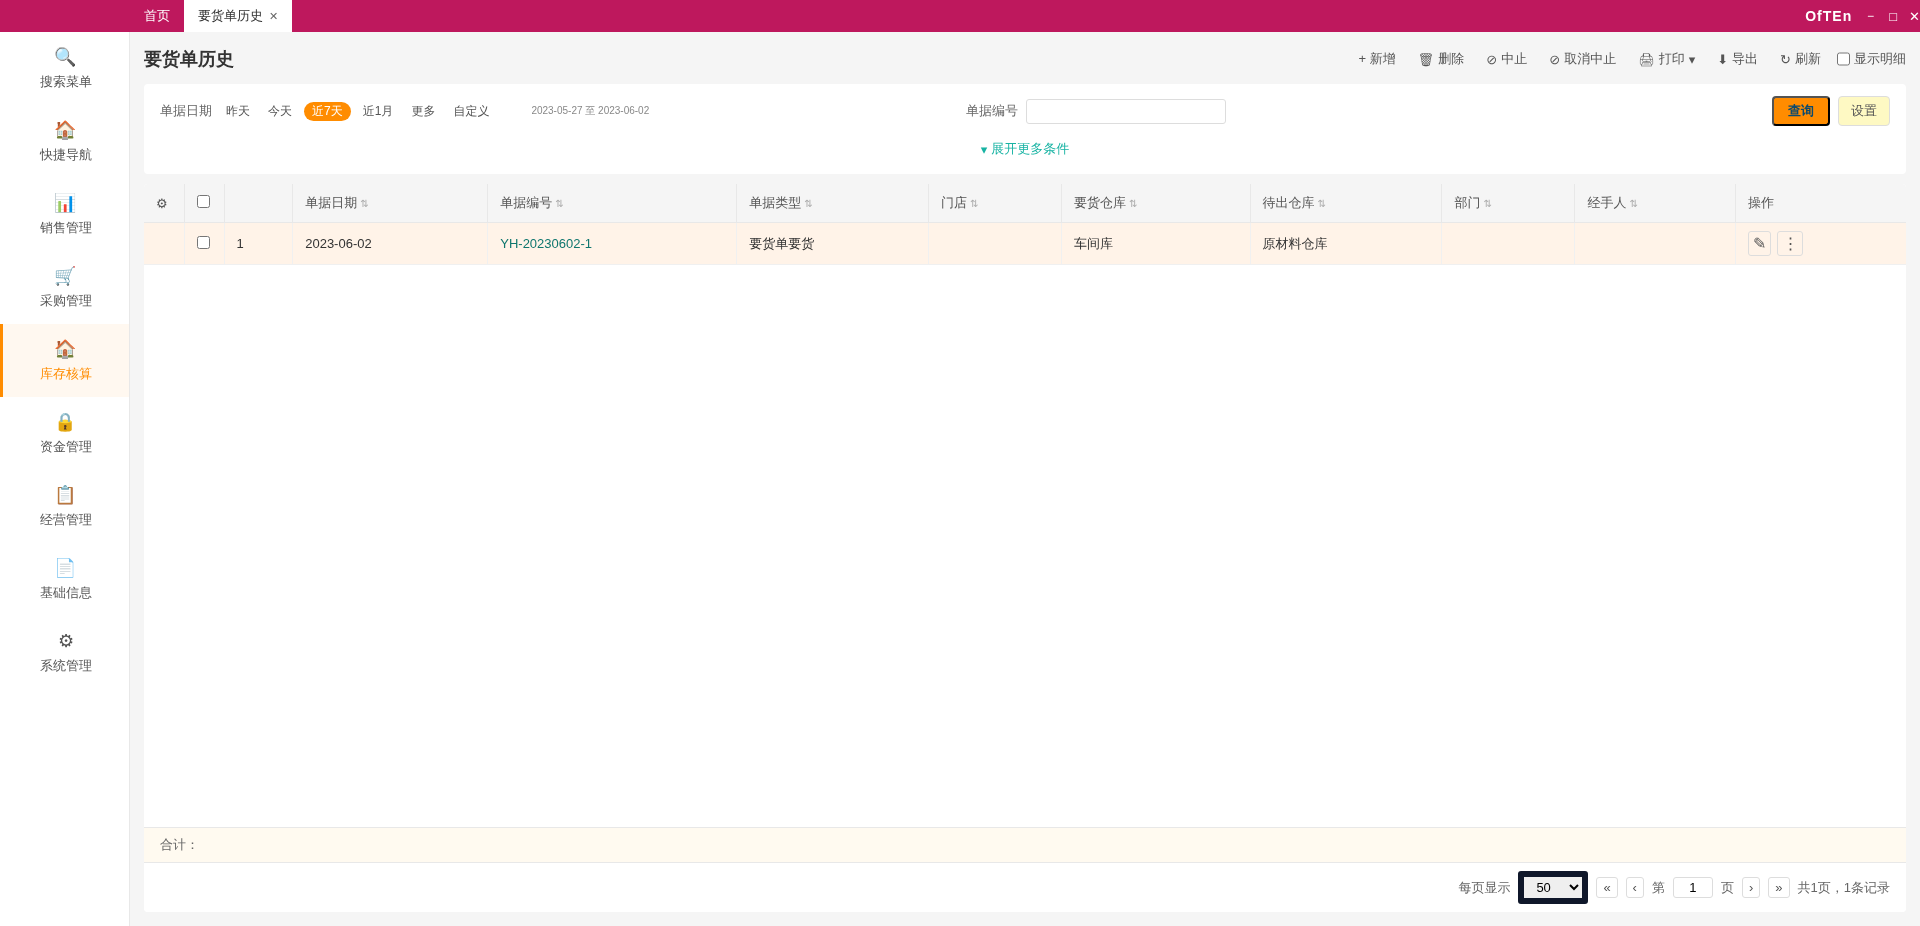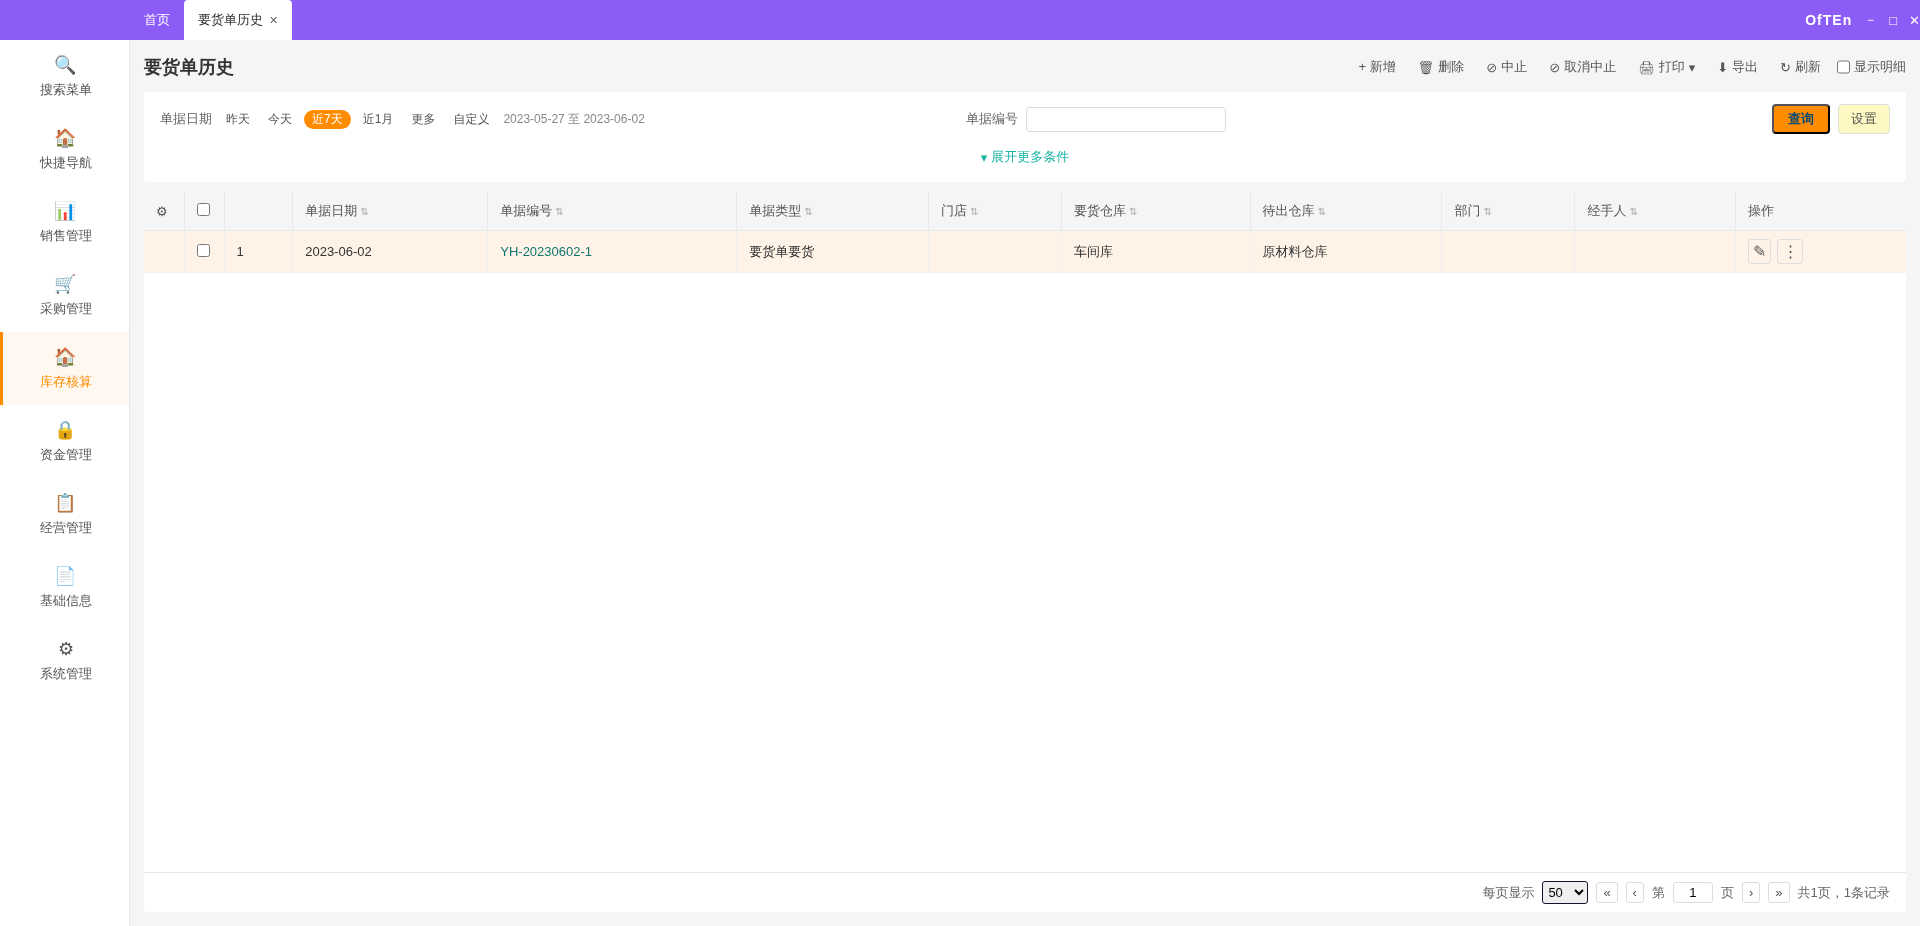--- a/index.html
+++ b/index.html
@@ -1,21 +1,21 @@
 <!DOCTYPE html>
 <html><head>
   <meta charset="utf-8">
   <style>
     * { box-sizing: border-box; margin: 0; padding: 0; font-family: 'Microsoft YaHei', Arial, sans-serif; font-size: 13px; }
     body { background: #f0f2f5; display: flex; flex-direction: column; height: 926px; overflow: hidden; }
 
     
     .top-bar {
-      background: #8b5cf6;
-      height: 40px;
+      background: #be185d;
+      height: 32px;
       display: flex;
       align-items: center;
       padding: 0 0 0 130px;
       flex-shrink: 0;
     }
     .tab-item {
       height: 40px;
       display: flex;
       align-items: center;
       padding: 0 14px;
@@ -145,21 +145,21 @@
     .filter-label { color: #666; white-space: nowrap; font-size: 13px; }
     .filter-date-btns { display: flex; gap: 6px; align-items: center; }
     .date-btn {
       cursor: pointer;
       padding: 1px 6px;
       border-radius: 3px;
       color: #555;
       font-size: 12px;
     }
     .date-btn.active { background: #ff8c00; color: #fff; border-radius: 10px; padding: 1px 8px; }
-    .date-range-text { color: #888; font-size: 12px; }
+    .date-range-text { color: #888; font-size: 10px; margin-left: 28px; }
     .filter-input {
       border: 1px solid #ddd;
       border-radius: 3px;
       padding: 4px 8px;
       width: 200px;
       outline: none;
       font-size: 13px;
     }
     .filter-select {
       border: 1px solid #ddd;
@@ -239,23 +239,23 @@
       background: #fff;
       border-top: 1px solid #e8e8e8;
       padding: 8px 16px;
       display: flex;
       align-items: center;
       justify-content: flex-end;
       gap: 8px;
     }
     .page-label { color: #666; font-size: 13px; }
     .page-size-select {
-      border: 1px solid #0f172a;
-      border-radius: 3px;
-      padding: 2px 1px;
+      border: 6px solid #0f172a;
+      border-radius: 3px;
+      padding: 2px 8px;
       font-size: 13px;
       outline: none;
     }
     .page-nav-btn {
       cursor: pointer;
       border: 1px solid #ddd;
       border-radius: 3px;
       padding: 2px 6px;
       font-size: 13px;
       background: #fff;
@@ -490,20 +490,23 @@
       <td>
         <div class="op-icons">
           <span class="op-icon" title="编辑">✎</span>
           <span class="op-icon" title="更多">⋮</span>
         </div>
       </td>
     </tr>
             </tbody>
         </table>
       </div>
+      <div class="table-footer">
+        <span class="footer-total">合计：</span>
+      </div>
       <div class="pagination-bar">
         <span class="page-label">每页显示</span>
         <select class="page-size-select">
           <option>10</option>
           <option>20</option>
           <option selected="">50</option>
           <option>100</option>
         </select>
         <button class="page-nav-btn">«</button>
         <button class="page-nav-btn">‹</button>

